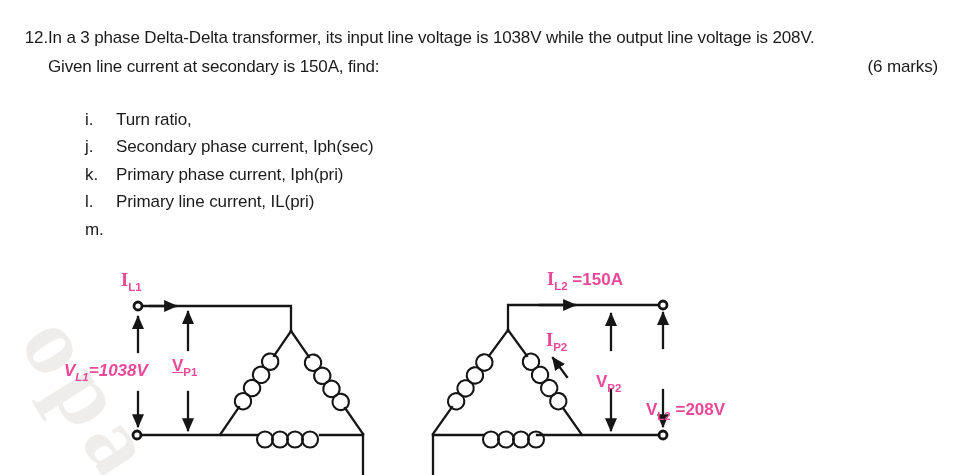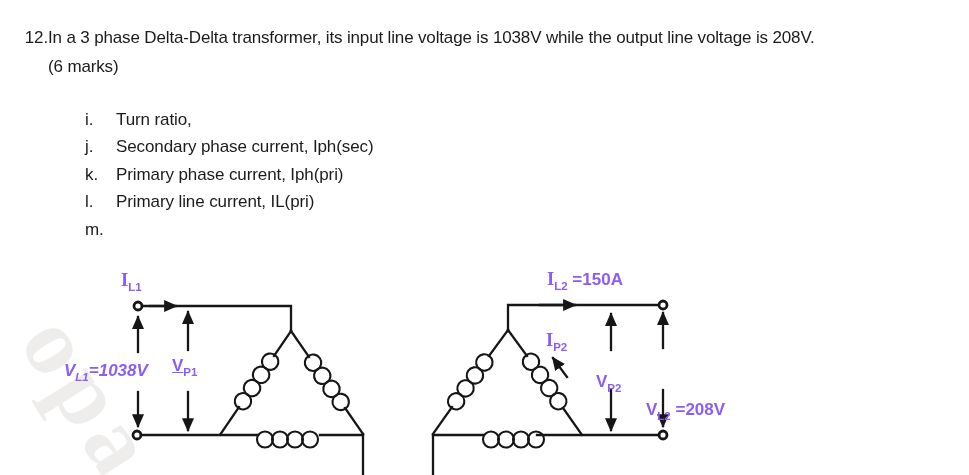--- a/index.html
+++ b/index.html
@@ -13,39 +13,40 @@
     letter-spacing:8px;color:rgba(150,140,128,0.16);
     transform:rotate(58deg);transform-origin:0 0;
     font-family:"Liberation Serif",serif;pointer-events:none;user-select:none;
   }
   .q-line1{position:absolute;left:14px;top:28px;width:930px;font-size:17px;letter-spacing:-0.15px;display:flex;text-align:right;}
   .q-num{flex:0 0 34px;}
   .q-line2{position:absolute;left:48px;top:57px;width:890px;font-size:17px;letter-spacing:-0.15px;display:flex;justify-content:space-between;}
   .req-list{position:absolute;left:85px;top:106px;margin:0;padding:0;list-style:none;font-size:17px;letter-spacing:-0.1px;}
   .req-item{display:flex;line-height:27.4px;}
   .req-marker{flex:0 0 31px;}
-  .lbl{position:absolute;font-weight:bold;font-size:17px;color:#8b5cf6;white-space:nowrap;line-height:20px;}
+  .lbl{position:absolute;font-weight:bold;font-size:17px;color:#ec4899;white-space:nowrap;line-height:20px;}
   .lbl .sub{font-size:11.5px;position:relative;top:4.5px;font-weight:bold;}
   .serifI{font-family:"Liberation Serif",serif;font-size:18.5px;}
   svg.circuit{position:absolute;left:0;top:0;}
   .term{fill:#ffffff;stroke:#161616;stroke-width:2.8;}
   .wire{stroke:#161616;stroke-width:2.3;fill:none;stroke-linecap:square;}
 </style>
 </head>
 <body>
 
 <div class="page">
 
   <div class="watermark">opa</div>
 
   <div class="q-line1">
     <span class="q-num">12.</span>
     <span>In a 3 phase Delta-Delta transformer, its input line voltage is 1038V while the output line voltage is 208V.</span>
   </div>
   <div class="q-line2">
+    <span>Given line current at secondary is 150A, find:</span>
     <span>(6 marks)</span>
   </div>
 
   <ol class="req-list">
     <li class="req-item">
       <span class="req-marker">i.</span>
       <span>Turn ratio,</span>
     </li>
     <li class="req-item">
       <span class="req-marker">j.</span>

